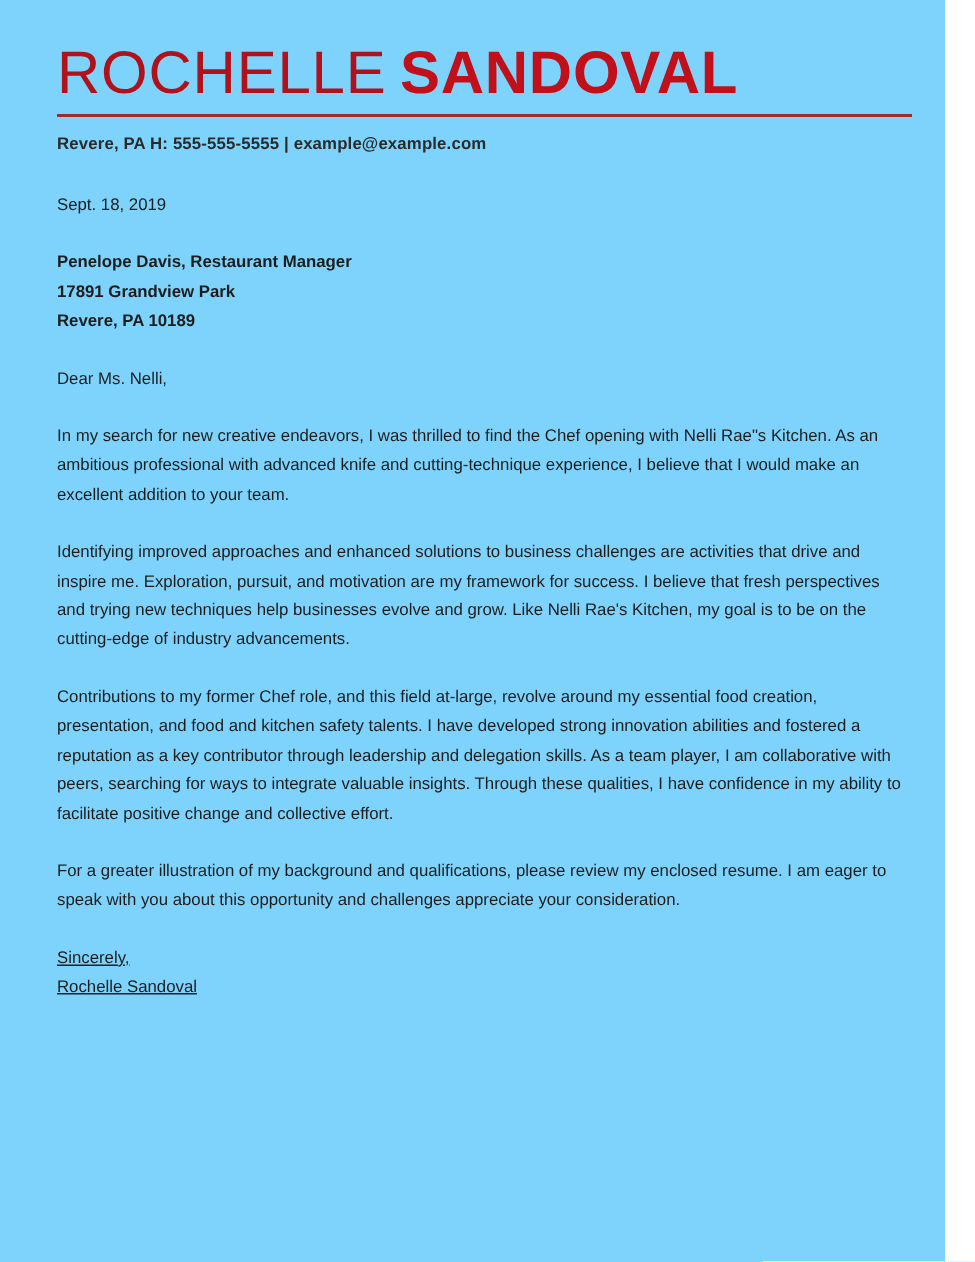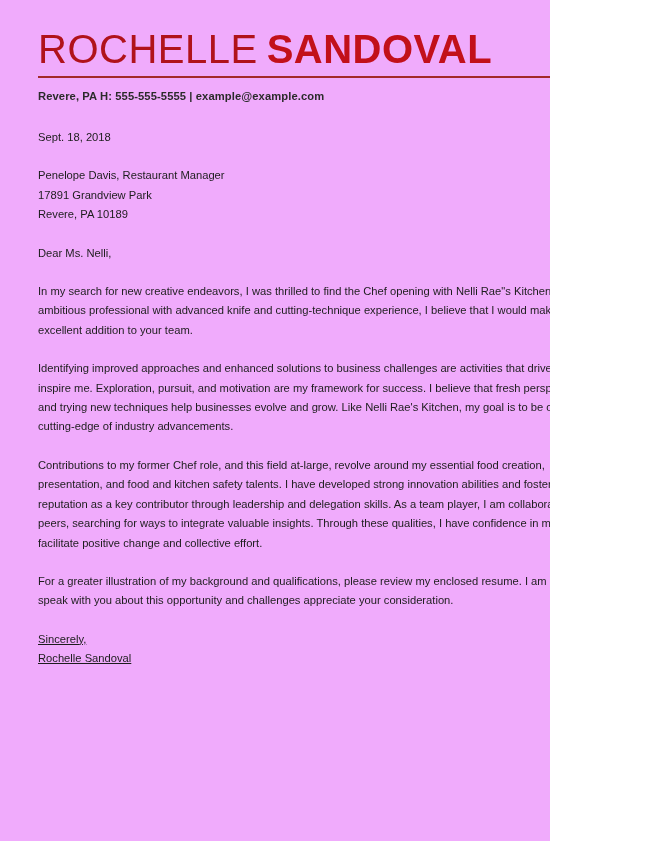--- a/index.html
+++ b/index.html
@@ -6,23 +6,23 @@
     margin: 0;
     padding: 0;
     background: #ffffff;
   }
   body {
     font-family: "Liberation Sans", sans-serif;
     -webkit-font-smoothing: antialiased;
   }
   .page {
     position: relative;
-    width: 550px;
+    width: 630px;
     height: 841px;
-    background: #f0abfc;
+    background: #7dd3fc;
     overflow: hidden;
     box-sizing: border-box;
   }
   .content {
     position: absolute;
     left: 38px;
     top: 0;
     width: 570px;
   }
 
@@ -65,20 +65,21 @@
     margin-top: 24px;
     font-size: 11.2px;
     line-height: 19.4px;
     color: #1d1d1d;
   }
   .date {
     margin: 0 0 19px 0;
   }
   .address-block {
     margin: 0 0 19px 0;
+    font-weight: bold;
   }
   .address-block .addr-line {
     display: block;
   }
   .salutation {
     margin: 0 0 19px 0;
   }
   .para {
     margin: 0 0 19px 0;
     text-align: left;
@@ -100,21 +101,21 @@
     <div class="letterhead">
       <div class="name-line">
         <span class="name-first">ROCHELLE</span><span class="name-last">SANDOVAL</span>
       </div>
       <div class="rule"></div>
       <div class="contact">Revere, PA H: 555-555-5555 | example@example.com</div>
     </div>
 
     <div class="letter">
 
-      <div class="date">Sept. 18, 2018</div>
+      <div class="date">Sept. 18, 2019</div>
 
       <div class="address-block">
         <span class="addr-line">Penelope Davis, Restaurant Manager</span>
         <span class="addr-line">17891 Grandview Park</span>
         <span class="addr-line">Revere, PA 10189</span>
       </div>
 
       <div class="salutation">Dear Ms. Nelli,</div>
 
       <p class="para">In my search for new creative endeavors, I was thrilled to find the Chef opening with Nelli Rae"s Kitchen. As an ambitious professional with advanced knife and cutting-technique experience, I believe that I would make an excellent addition to your team.</p>

